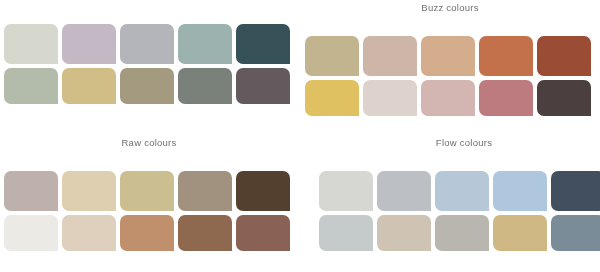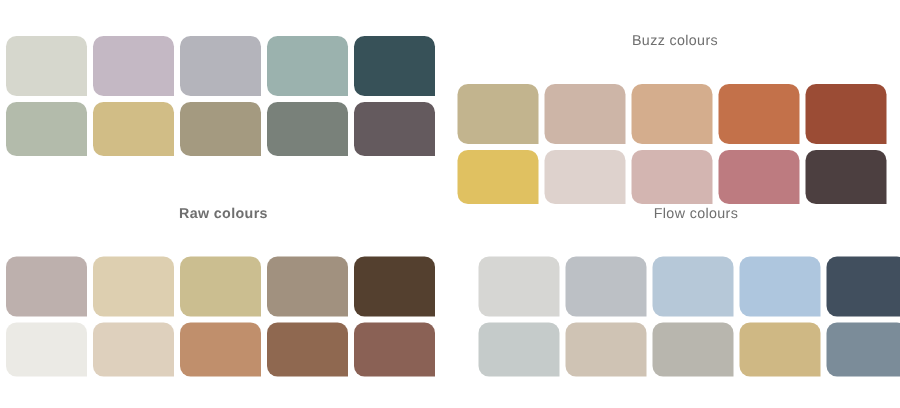--- a/index.html
+++ b/index.html
@@ -85,41 +85,41 @@
         <div class="swatch" style="background: rgb(179, 187, 171);"></div>
         <div class="swatch" style="background: rgb(209, 189, 134);"></div>
         <div class="swatch" style="background: rgb(164, 154, 128);"></div>
         <div class="swatch" style="background: rgb(121, 129, 122);"></div>
         <div class="swatch" style="background: rgb(100, 90, 94);"></div>
       </div>
     </div>
   </div>
 
   <div class="palette palette-buzz">
-    <div class="palette-title" style="color: rgb(111, 111, 111); margin-top: 20px;">Buzz colours</div>
+    <div class="palette-title" style="color: rgb(111, 111, 111);">Buzz colours</div>
     <div class="swatch-grid">
       <div class="swatch-row row-1">
         <div class="swatch" style="background: rgb(194, 180, 142);"></div>
         <div class="swatch" style="background: rgb(205, 181, 167);"></div>
         <div class="swatch" style="background: rgb(212, 173, 141);"></div>
         <div class="swatch" style="background: rgb(195, 113, 74);"></div>
         <div class="swatch" style="background: rgb(155, 76, 53);"></div>
       </div>
       <div class="swatch-row row-2">
         <div class="swatch" style="background: rgb(224, 193, 97);"></div>
         <div class="swatch" style="background: rgb(222, 210, 205);"></div>
         <div class="swatch" style="background: rgb(211, 181, 177);"></div>
         <div class="swatch" style="background: rgb(189, 123, 128);"></div>
         <div class="swatch" style="background: rgb(76, 63, 64);"></div>
       </div>
     </div>
   </div>
 
   <div class="palette palette-raw">
-    <div class="palette-title" style="color: rgb(111, 111, 111); font-weight: bold;">Raw colours</div>
+    <div class="palette-title" style="color: rgb(111, 111, 111);">Raw colours</div>
     <div class="swatch-grid">
       <div class="swatch-row row-1">
         <div class="swatch" style="background: rgb(189, 176, 173);"></div>
         <div class="swatch" style="background: rgb(221, 207, 176);"></div>
         <div class="swatch" style="background: rgb(203, 190, 144);"></div>
         <div class="swatch" style="background: rgb(161, 145, 127);"></div>
         <div class="swatch" style="background: rgb(84, 64, 47);"></div>
       </div>
       <div class="swatch-row row-2">
         <div class="swatch" style="background: rgb(235, 234, 229);"></div>

